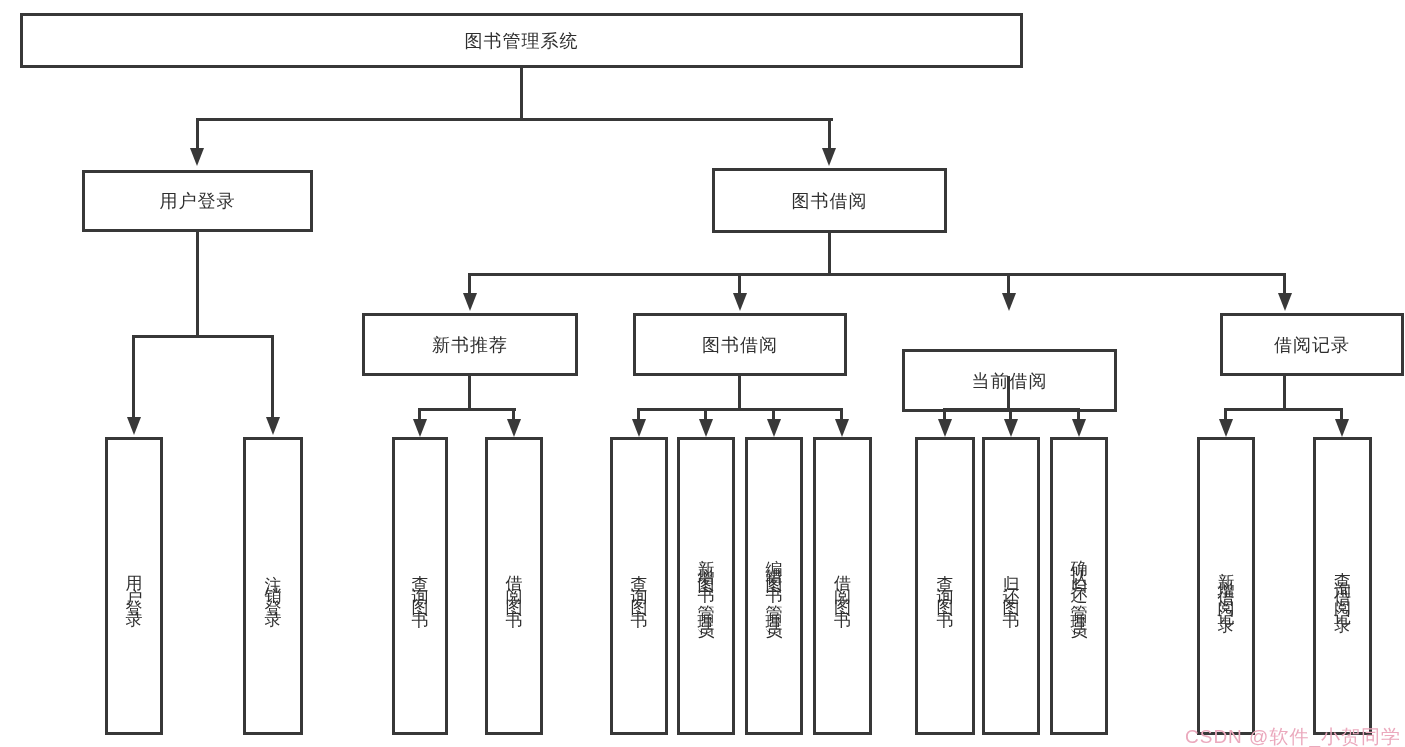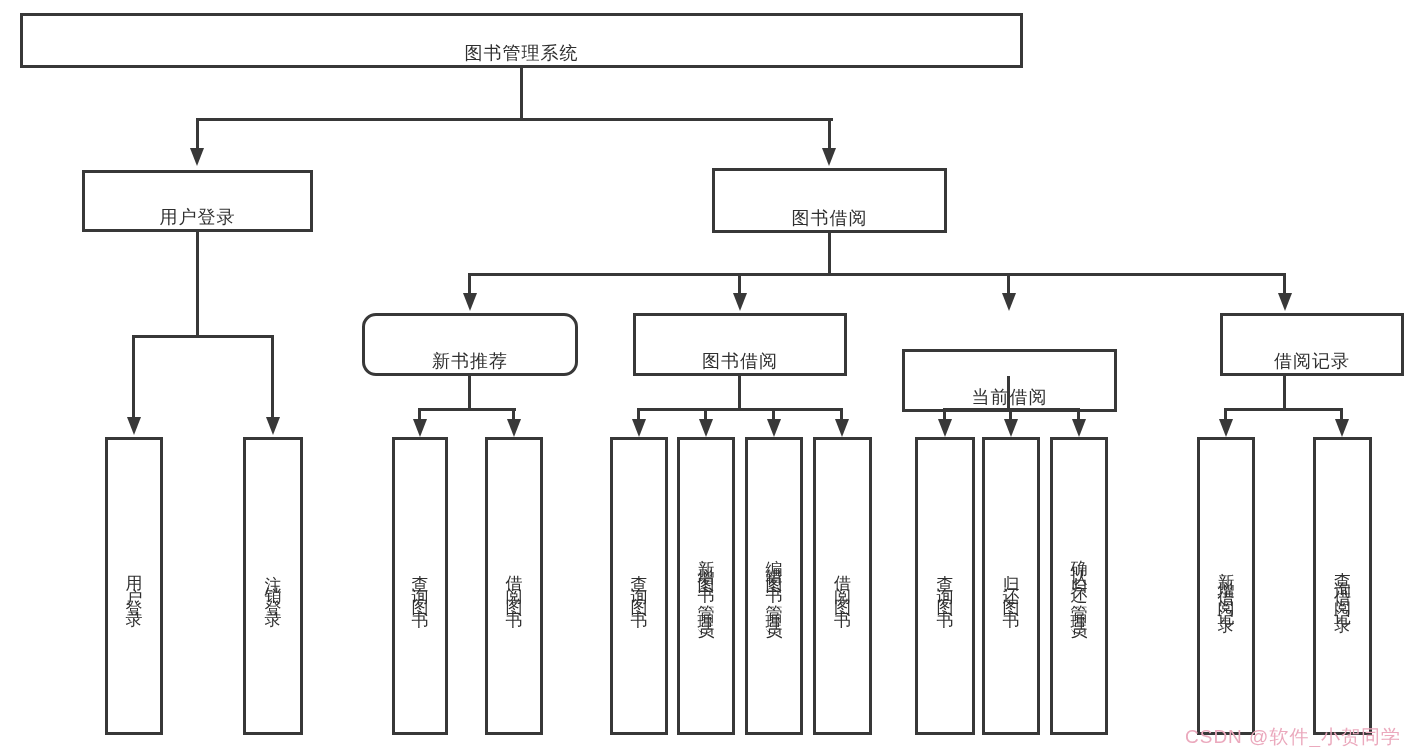--- a/index.html
+++ b/index.html
@@ -2,21 +2,21 @@
 <html><head>
 <meta charset="utf-8">
 <style>
   html,body{margin:0;padding:0;background:#ffffff;}
   #stage{
     position:relative;width:1405px;height:747px;background:#ffffff;overflow:hidden;
     font-family:"Liberation Sans","DejaVu Sans",sans-serif;color:#2f2f2f;
   }
   .box{
     position:absolute;background:#ffffff;border:3px solid #383838;box-sizing:border-box;
-    display:flex;align-items:flex-end;justify-content:center;
+    display:flex;align-items:center;justify-content:center;
     font-size:18px;letter-spacing:1px;white-space:nowrap;
   }
   .vbox{
     position:absolute;background:#ffffff;border:3px solid #383838;box-sizing:border-box;
     display:flex;align-items:center;justify-content:center;
   }
   .vtext{
     writing-mode:vertical-rl;font-size:17px;letter-spacing:12px;line-height:1;white-space:nowrap;
   }
   .vtext.tight{letter-spacing:9px;}
@@ -62,21 +62,21 @@
   <div class="hl" style="left:468px;top:273px;width:818px;"></div>
   <div class="vl" style="left:468px;top:273px;height:22px;"></div>
   <div class="arr" style="left:463px;top:293px;"></div>
   <div class="vl" style="left:738px;top:273px;height:22px;"></div>
   <div class="arr" style="left:733px;top:293px;"></div>
   <div class="vl" style="left:1007px;top:273px;height:22px;"></div>
   <div class="arr" style="left:1002px;top:293px;"></div>
   <div class="vl" style="left:1283px;top:273px;height:22px;"></div>
   <div class="arr" style="left:1278px;top:293px;"></div>
 
-  <div class="box" style="left:362px;top:313px;width:216px;height:63px;border-radius:14px;">
+  <div class="box" style="left:362px;top:313px;width:216px;height:63px;">
     <span>新书推荐</span>
   </div>
   <div class="box" style="left:633px;top:313px;width:214px;height:63px;">
     <span>图书借阅</span>
   </div>
   <div class="box" style="left:902px;top:313px;width:215px;height:63px;margin-top:36px;">
     <span>当前借阅</span>
   </div>
   <div class="box" style="left:1172px;top:313px;width:184px;height:63px;margin-left:48px;">
     <span>借阅记录</span>

